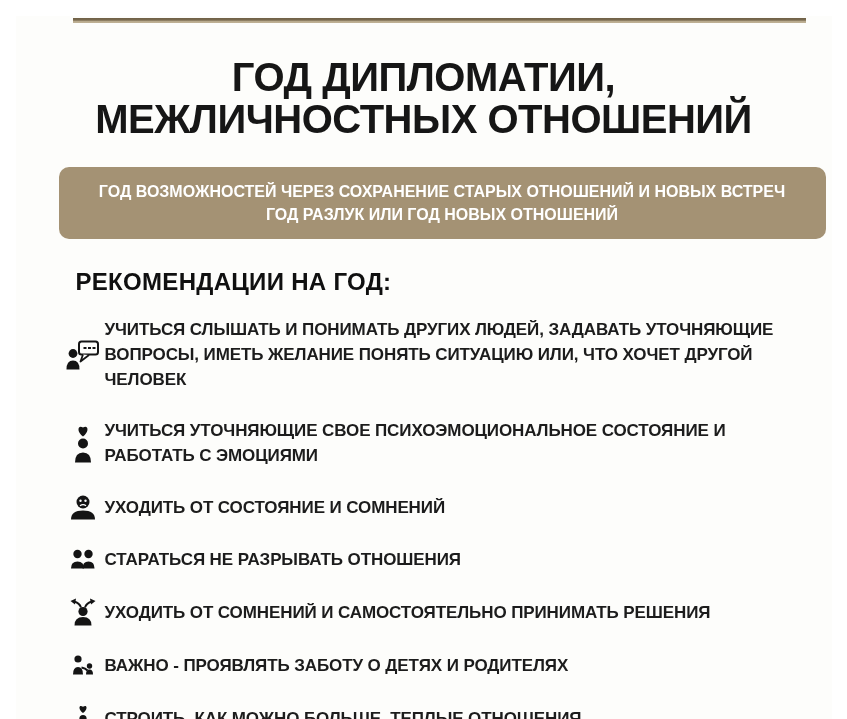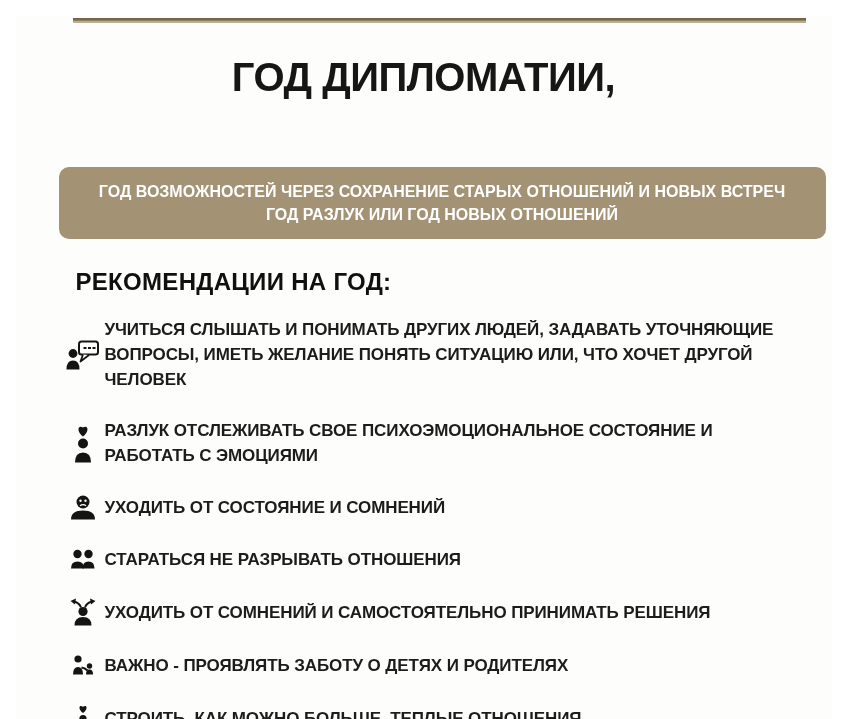--- a/index.html
+++ b/index.html
@@ -107,21 +107,21 @@
       #b5c2cf 68%, #c1ccd5 78%, #d9e0e5 88%, #ccd5dc 100%);
   }
 </style>
 </head>
 <body>
 
 <div class="page">
 
   <div class="top-rule"></div>
 
-  <h1 class="title"><span>ГОД ДИПЛОМАТИИ,</span><br></h1>
+  <h1 class="title"><span>ГОД ДИПЛОМАТИИ,</span><br><span>МЕЖЛИЧНОСТНЫХ ОТНОШЕНИЙ</span></h1>
 
   <div class="banner">
     <div class="banner-line">ГОД ВОЗМОЖНОСТЕЙ ЧЕРЕЗ СОХРАНЕНИЕ СТАРЫХ ОТНОШЕНИЙ И НОВЫХ ВСТРЕЧ</div>
     <div class="banner-line">ГОД РАЗЛУК ИЛИ ГОД НОВЫХ ОТНОШЕНИЙ</div>
   </div>
 
   <h2 class="rec-heading">РЕКОМЕНДАЦИИ НА ГОД:</h2>
 
   <ul class="rec-list" id="rec-list">
   <li class="rec-item">
@@ -142,21 +142,21 @@
   </li>
 
   <li class="rec-item">
     <span class="rec-icon">
           <svg width="20" height="40" viewBox="0 0 20 40">
        <path d="M10 13.5 C3.5 9 4.5 1.5 10 4.5 C15.5 1.5 16.5 9 10 13.5 Z" fill="#141414"></path>
        <circle cx="10" cy="20.5" r="5" fill="#141414"></circle>
        <path d="M2 39.5 q0 -10 8 -10 q8 0 8 10 z" fill="#141414"></path>
      </svg>
         </span>
-    <span class="rec-text">РАЗЛУК ОТСЛЕЖИВАТЬ СВОЕ ПСИХОЭМОЦИОНАЛЬНОЕ СОСТОЯНИЕ И
+    <span class="rec-text">УЧИТЬСЯ УТОЧНЯЮЩИЕ СВОЕ ПСИХОЭМОЦИОНАЛЬНОЕ СОСТОЯНИЕ И
 РАБОТАТЬ С ЭМОЦИЯМИ</span>
   </li>
 
   <li class="rec-item">
     <span class="rec-icon">
           <svg width="26" height="26" viewBox="0 0 26 26">
        <circle cx="13" cy="8" r="6.5" fill="#141414"></circle>
        <circle cx="10.5" cy="6.8" r="1.2" fill="#fff"></circle>
        <circle cx="15.5" cy="6.8" r="1.2" fill="#fff"></circle>
        <path d="M10 11.8 q3 -2.2 6 0" stroke="#fff" stroke-width="1.3" fill="none"></path>

